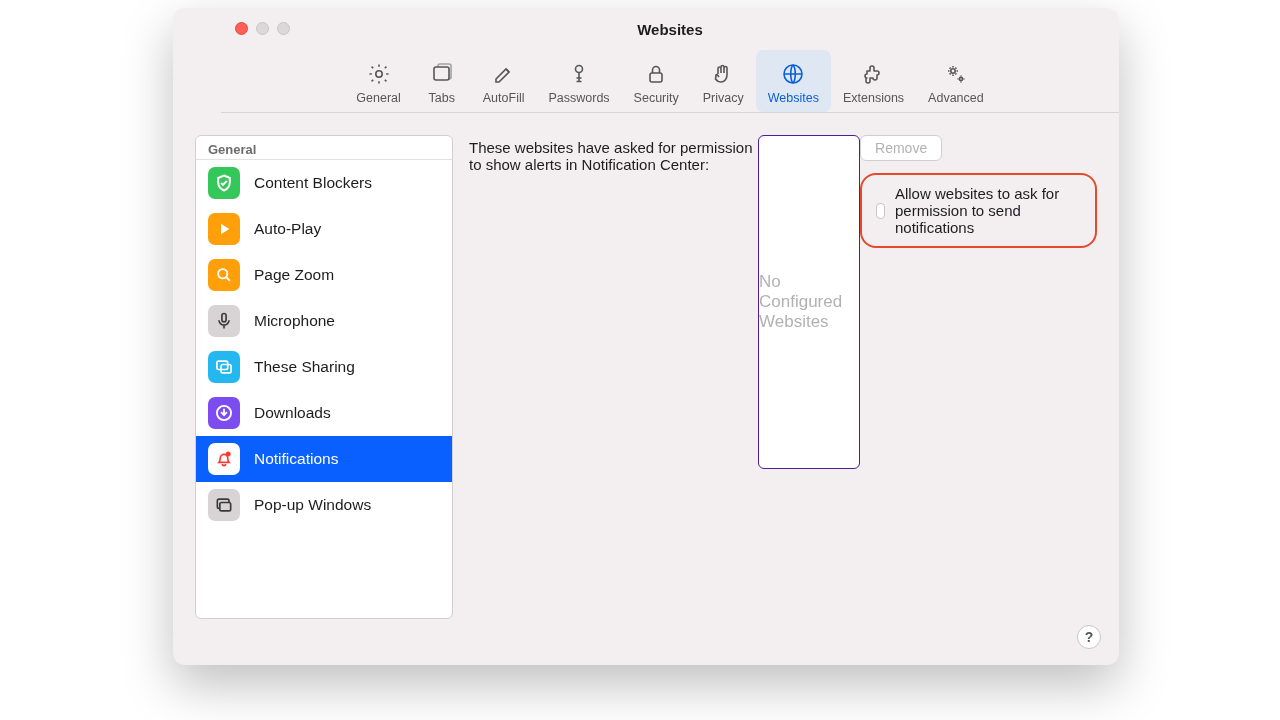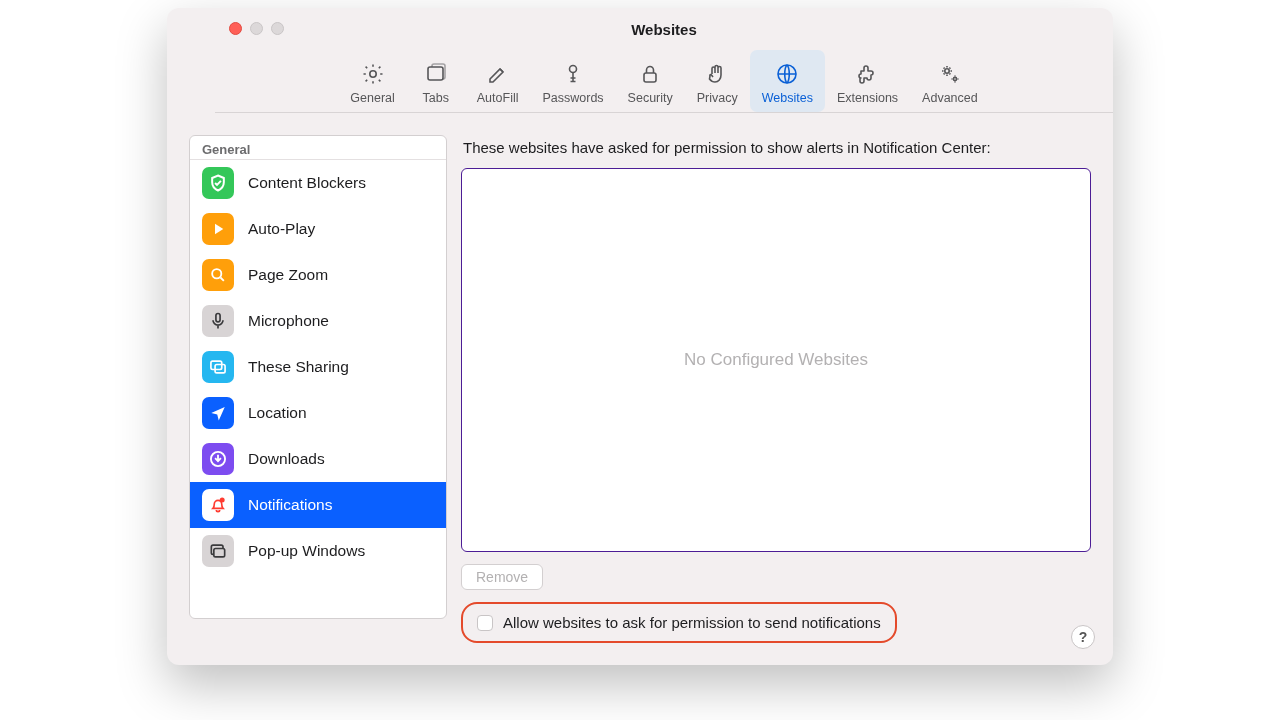--- a/index.html
+++ b/index.html
@@ -1,18 +1,18 @@
 <!DOCTYPE html>
 <html><head>
 <meta charset="utf-8">
 <style>
   * { box-sizing: border-box; margin: 0; padding: 0; font-family: -apple-system, "Helvetica Neue", Helvetica, Arial, sans-serif; }
   body { background: #fff; width: 1280px; height: 720px; overflow: hidden; }
   .window {
-    position: absolute; left: 167px; top: 8px; width: 946px; height: 657px;
+    position: absolute; left: 173px; top: 8px; width: 946px; height: 657px;
     background: #f3eff0; border-radius: 12px; box-shadow: 0 20px 50px rgba(0,0,0,0.25);
     overflow: hidden;
     padding-left: 48px;
   }
   .titlebar {
     height: 42px; display: flex; align-items: center; position: relative;
   }
   .traffic { position: absolute; left: 14px; top: 14px; display: flex; gap: 8px; }
   .dot { width: 13px; height: 13px; border-radius: 50%; }
   .dot.red { background: #ff5f57; border:1px solid #e24b41; }
@@ -43,28 +43,28 @@
   }
   .side-item {
     display:flex; align-items:center; gap:14px; height:46px; padding:0 12px;
     font-size:15.5px; color:#1d1d1f; cursor:default;
   }
   .side-item.selected { background:#0a60ff; color:#fff; }
   .sicon {
     width:32px; height:32px; border-radius:7px; display:flex; align-items:center; justify-content:center;
     flex-shrink:0;
   }
-  .main { flex:1; display:flex; flex-direction:column; }
+  .main { flex:1; display:flex; flex-direction:row; }
   .main-heading { font-size:15px; color:#1d1d1f; margin:4px 2px 12px 2px; }
   .listbox {
     flex:1 1 auto; background:#fff; border:1px solid #4c1d95; border-radius:6px;
     display:flex; align-items:center; justify-content:center; color:#b3b1b2; font-size:17px;
     height: 334px;
   }
-  .below { margin-top:12px; display:flex; flex-direction:column; gap:12px; align-items:flex-start;}
+  .below { display:flex; flex-direction:column; gap:12px; align-items:flex-start;}
   .remove-btn {
     background:#fff; border:1px solid #d3cfd0; border-radius:6px; padding:4px 14px;
     color:#b3b1b2; font-size:14px;
   }
   .perm-row {
     border:2px solid #e44a2b; border-radius:16px; padding:10px 14px; display:flex; align-items:center; gap:10px;
   }
   .checkbox {
     width:16px; height:16px; border:1px solid #c9c5c6; border-radius:4px; background:#fff;
   }
@@ -232,28 +232,20 @@
       <div class="side-item">
         <div class="sicon" style="background:#25b7f0">
           <svg viewBox="0 0 24 24" width="20" height="20" fill="none" stroke="#fff" stroke-width="2">
               <rect x="3.5" y="5" width="13" height="10" rx="2"></rect>
               <rect x="8.5" y="9" width="12" height="10" rx="2"></rect>
             </svg>
         </div>
         <span>These Sharing</span>
       </div>
 
-      <div class="side-item">
-        <div class="sicon" style="background:#0a60ff">
-          <svg viewBox="0 0 24 24" width="18" height="18">
-              <path d="M3 12l18-8-8 18-2-8-8-2z" fill="#fff" stroke="none"></path>
-            </svg>
-        </div>
-        <span>Location</span>
-      </div>
 
       <div class="side-item">
         <div class="sicon" style="background:#7d4cf0">
           <svg viewBox="0 0 24 24" width="20" height="20" fill="none" stroke="#fff" stroke-width="2.2">
               <circle cx="12" cy="12" r="8.5"></circle>
               <path d="M12 7v7M8.5 11l3.5 3.5L15.5 11"></path>
             </svg>
         </div>
         <span>Downloads</span>
       </div>

